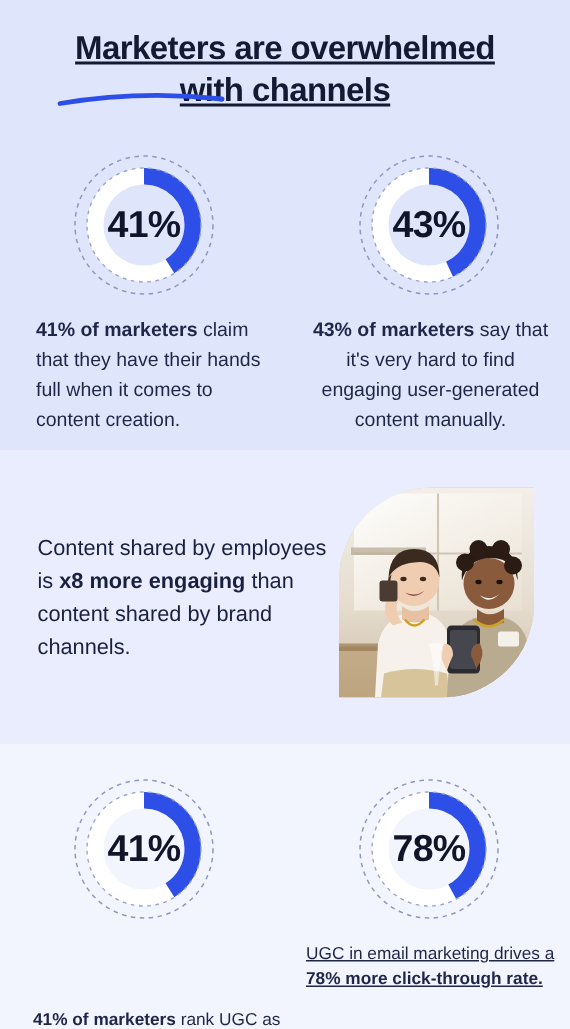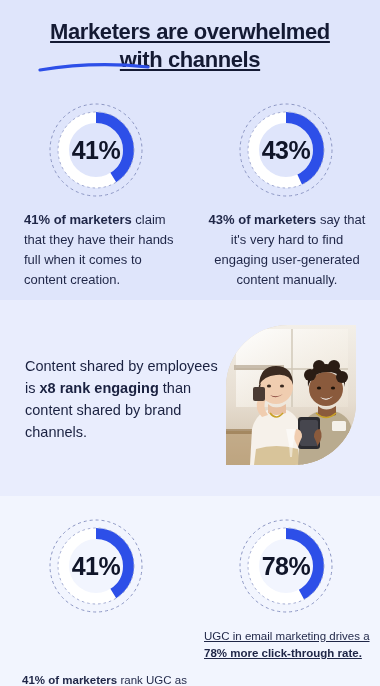--- a/index.html
+++ b/index.html
@@ -173,21 +173,21 @@
 
   <div class="caption" style="left:24px; top:210px; width:160px;">
     <b>41% of marketers</b><span> claim that they have their hands full when it comes to content creation.</span>
   </div>
 
   <div class="caption" style="left:207px; top:210px; width:160px;text-align:center;">
     <b>43% of marketers</b><span> say that it's very hard to find engaging user-generated content manually.</span>
   </div>
 
   <div class="mid-text">
-    <span>Content shared by employees is </span><b>x8 rank engaging</b><span> than content shared by brand channels.</span>
+    <span>Content shared by employees is </span><b>x8 more engaging</b><span> than content shared by brand channels.</span>
   </div>
 
   <div class="photo">
     <svg width="130" height="140" viewBox="0 0 130 140">
       <defs>
         <linearGradient id="bgWarm" x1="0" y1="0" x2="0" y2="1">
           <stop offset="0%" stop-color="#f3efe8"></stop>
           <stop offset="55%" stop-color="#e6ddd0"></stop>
           <stop offset="100%" stop-color="#cdbda6"></stop>
         </linearGradient>

